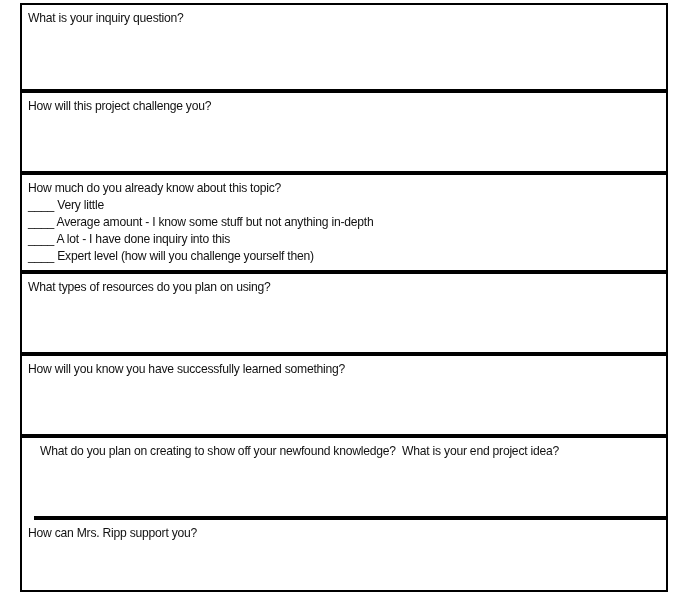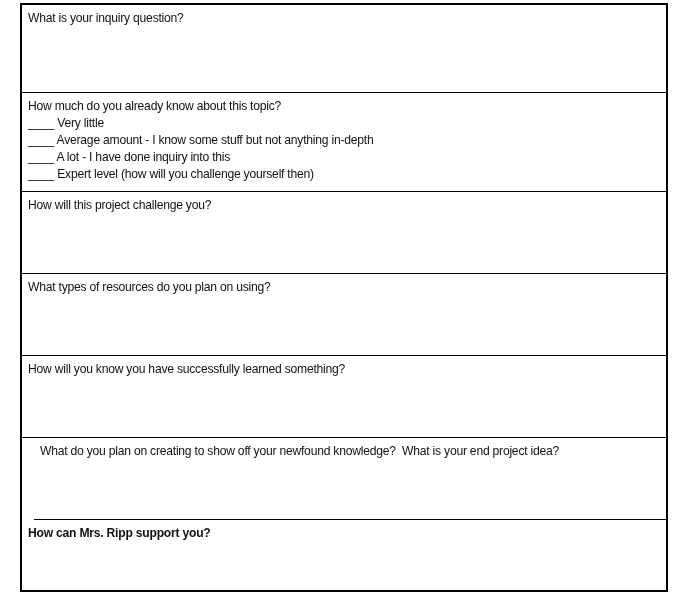--- a/index.html
+++ b/index.html
@@ -26,27 +26,26 @@
     top: 3px;
     width: 648px;
     border: 2px solid #000000;
     border-collapse: collapse;
     box-sizing: border-box;
     background: #ffffff;
   }
   .form-row {
     position: relative;
     box-sizing: border-box;
-    border-bottom: 1px solid #000000;
+    border-bottom: 4px solid #000000;
     background: #ffffff;
     overflow: hidden;
   }
   .form-row:last-child {
     border-bottom: none;
-    font-weight: bold;
   }
   .prompt-text {
     position: absolute;
     left: 6px;
     top: 4px;
     font-size: 13.2px;
     line-height: 17px;
     letter-spacing: -0.25px;
     white-space: pre;
     font-family: "Liberation Sans", sans-serif;
@@ -78,32 +77,32 @@
 </style>
 </head>
 <body>
 
 <div id="worksheet-page">
   <div id="inquiry-table">
       <div class="form-row" style="height: 88px;">
         <div class="prompt-text">What is your inquiry question?</div>
         <div class="answer-space"></div>
       </div>
+      <div class="form-row" style="height: 82px;">
+        <div class="prompt-text">How will this project challenge you?</div>
+        <div class="answer-space"></div>
+      </div>
       <div class="form-row" style="height: 99px;">
         <div class="prompt-text">How much do you already know about this topic?</div>
         <div class="option-list">
           <div class="option-line">____ Very little</div>
           <div class="option-line">____ Average amount - I know some stuff but not anything in-depth</div>
           <div class="option-line">____ A lot - I have done inquiry into this</div>
           <div class="option-line">____ Expert level (how will you challenge yourself then)</div>
         </div>
-      </div>
-      <div class="form-row" style="height: 82px;">
-        <div class="prompt-text">How will this project challenge you?</div>
-        <div class="answer-space"></div>
       </div>
       <div class="form-row" style="height: 82px; text-decoration: underline;">
         <div class="prompt-text">What types of resources do you plan on using?</div>
         <div class="answer-space"></div>
       </div>
       <div class="form-row" style="height: 82px;">
         <div class="prompt-text">How will you know you have successfully learned something?</div>
         <div class="answer-space"></div>
       </div>
       <div class="form-row" style="height: 82px; margin-left: 12px;">

